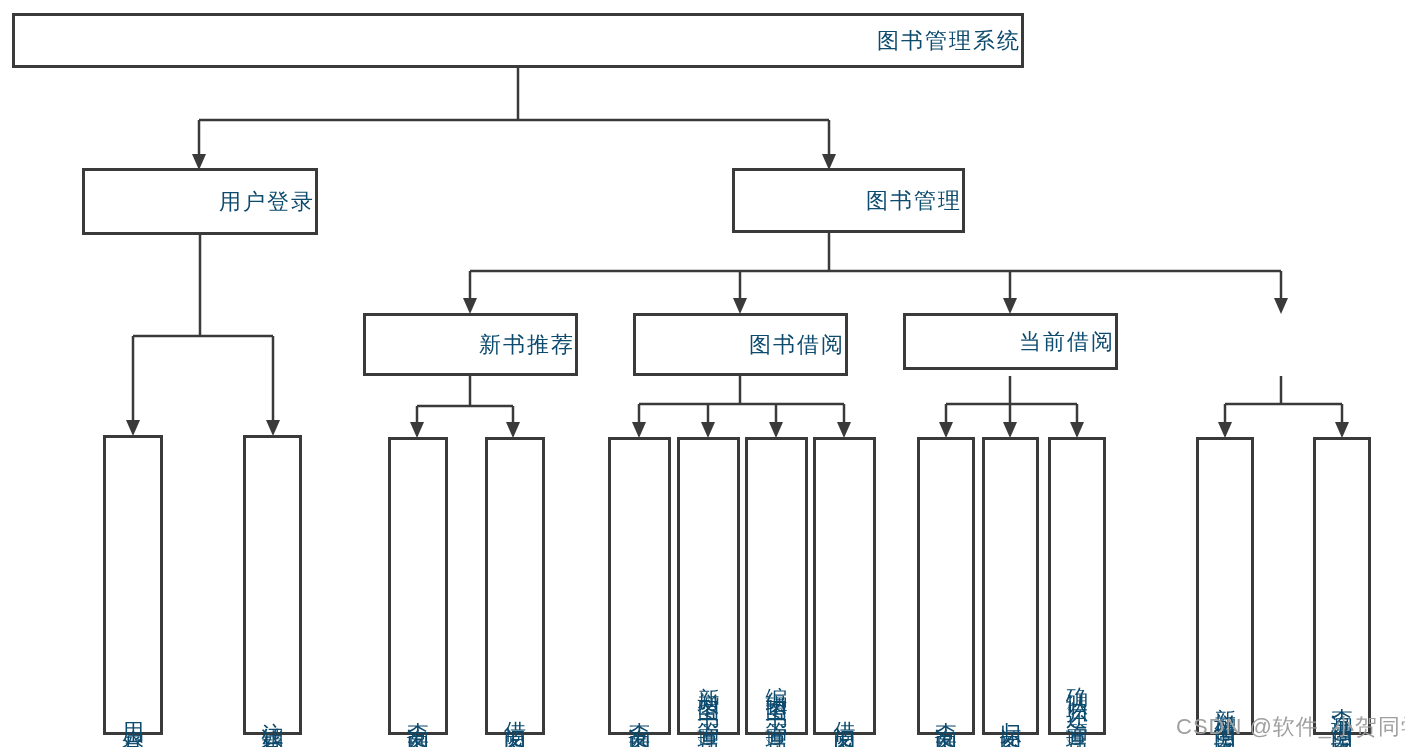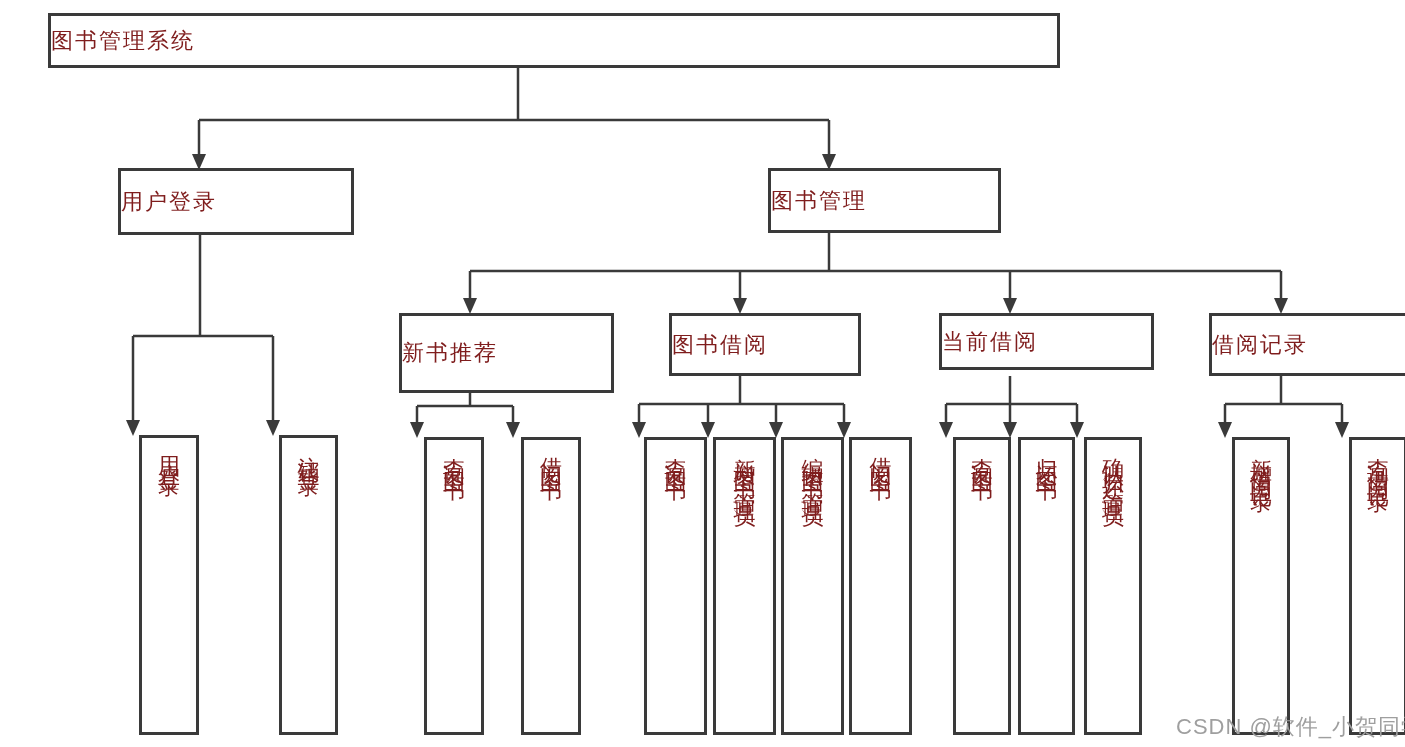--- a/index.html
+++ b/index.html
@@ -9,24 +9,23 @@
     background:#ffffff;
     font-family:"Liberation Sans","DejaVu Sans",sans-serif;
     overflow:hidden;
   }
   #connectors{position:absolute;left:0;top:0;width:1405px;height:747px;z-index:1;}
   .box{
     position:absolute;
     background:#ffffff;
     border:3px solid #3a3a3a;
     box-sizing:border-box;
-    display:flex;align-items:center;justify-content:flex-start;
-    color:#7f1d1d;
+    display:flex;align-items:center;justify-content:flex-end;
+    color:#0c4a6e;
     z-index:2;
-    margin-left:36px;
   }
   .hbox{font-size:22px;letter-spacing:2px;white-space:nowrap;}
   .vbox{
     writing-mode:vertical-rl;
     text-orientation:mixed;
     font-size:22px;
     letter-spacing:7px;
     line-height:1;
   }
   .watermark{
@@ -103,31 +102,28 @@
     <span>图书管理系统</span>
   </div>
 
   <div class="box hbox" style="left:82px;top:168px;width:236px;height:67px;">
     <span>用户登录</span>
   </div>
   <div class="box hbox" style="left:732px;top:168px;width:233px;height:65px;">
     <span>图书管理</span>
   </div>
 
-  <div class="box hbox" style="left:363px;top:313px;width:215px;height:80px;">
+  <div class="box hbox" style="left:363px;top:313px;width:215px;height:63px;">
     <span>新书推荐</span>
   </div>
-  <div class="box hbox" style="left:633px;top:313px;width:192px;height:63px;">
+  <div class="box hbox" style="left:633px;top:313px;width:215px;height:63px;">
     <span>图书借阅</span>
   </div>
   <div class="box hbox" style="left:903px;top:313px;width:215px;height:57px;">
     <span>当前借阅</span>
-  </div>
-  <div class="box hbox" style="left:1173px;top:313px;width:215px;height:63px;">
-    <span>借阅记录</span>
   </div>
 
   <div class="box vbox" style="left:103px;top:435px;width:60px;height:300px;">
     <span>用户登录</span>
   </div>
   <div class="box vbox" style="left:243px;top:435px;width:59px;height:300px;">
     <span>注销登录</span>
   </div>
 
   <div class="box vbox" style="left:388px;top:437px;width:60px;height:298px;">

